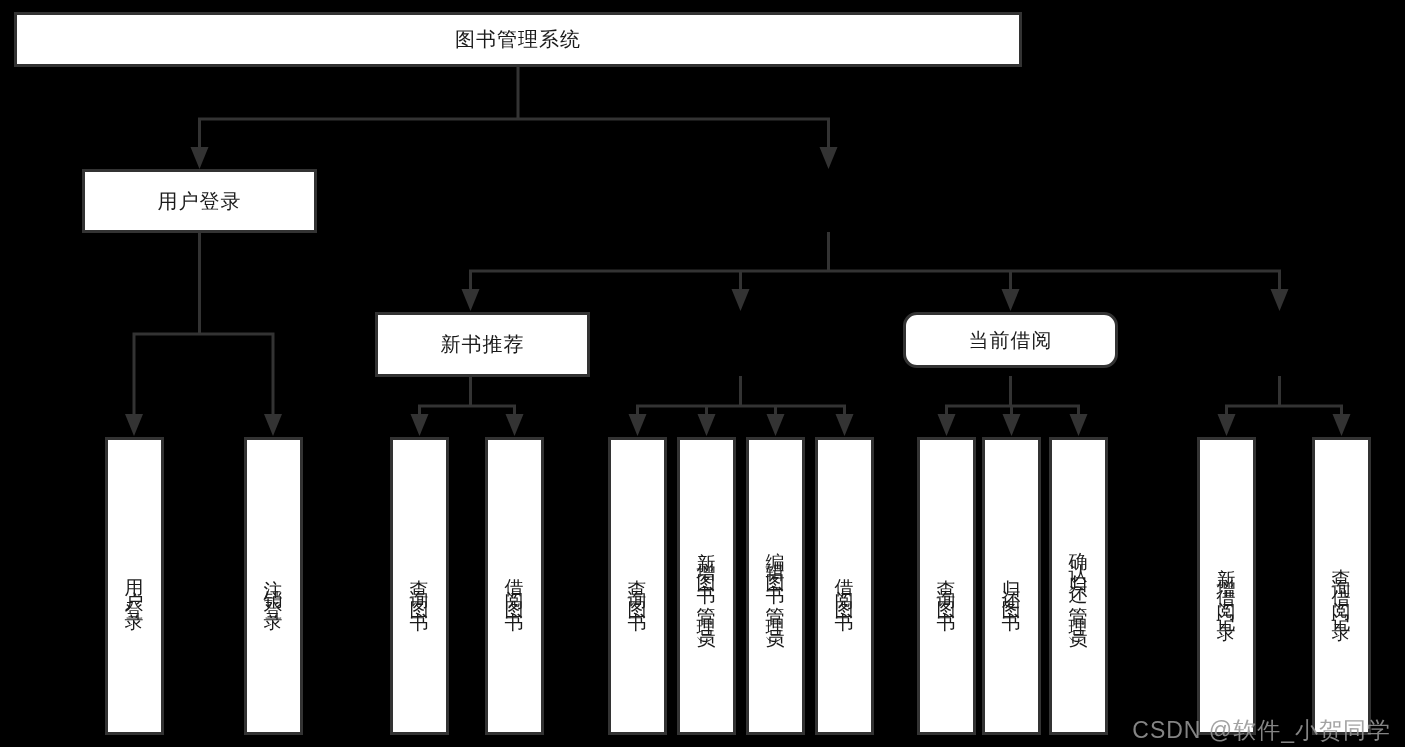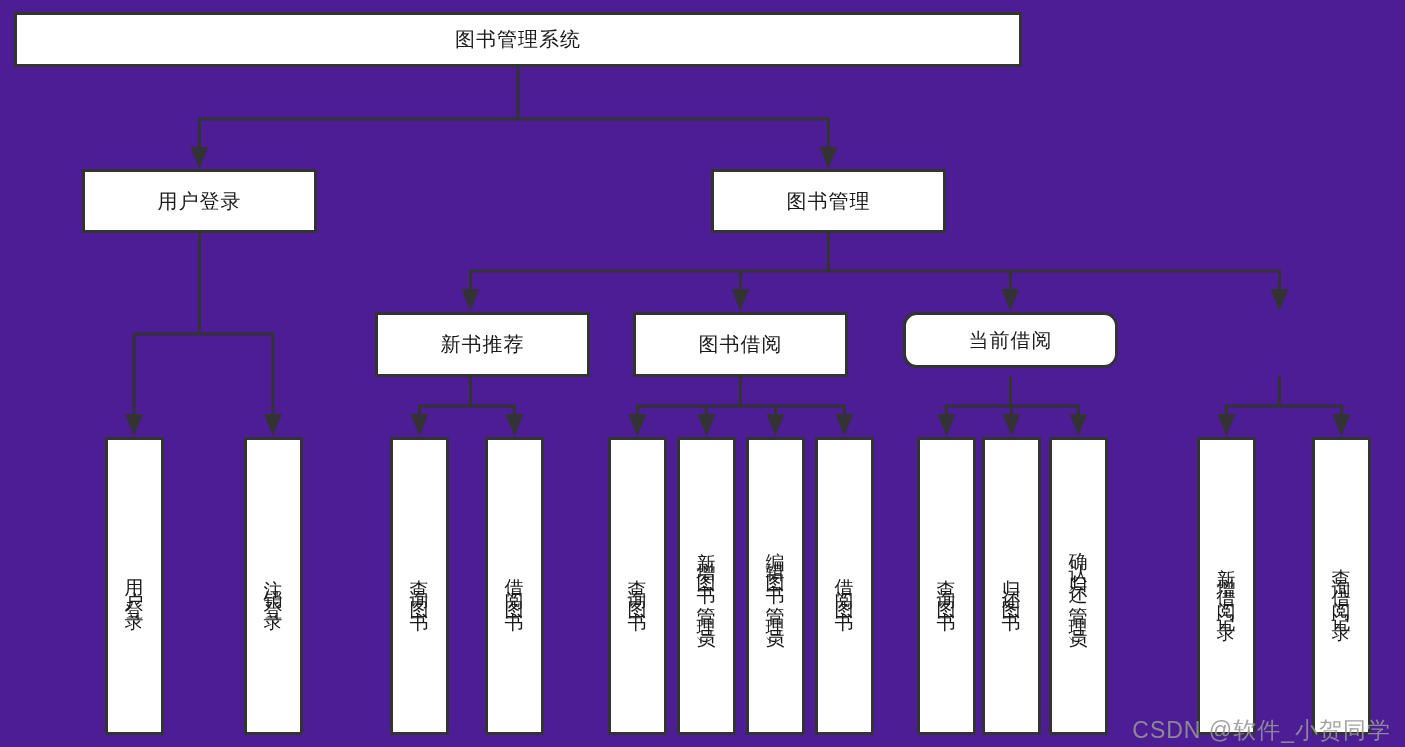--- a/index.html
+++ b/index.html
@@ -1,20 +1,20 @@
 <!DOCTYPE html>
 <html><head>
 <meta charset="utf-8">
 <style>
   html, body { margin: 0; padding: 0; background: #ffffff; }
   .stage {
     position: relative;
     width: 1405px;
     height: 747px;
-    background: #4c1d95;
+    background: #000000;
     font-family: "Liberation Sans", "DejaVu Sans", sans-serif;
     overflow: hidden;
   }
   .wires {
     position: absolute;
     left: 0; top: 0;
     width: 1405px; height: 747px;
     pointer-events: none;
   }
   .box {
@@ -104,29 +104,23 @@
     </g>
   </svg>
 
   <div class="box h" style="left:14px; top:12px; width:1008px; height:55px;">
     <span class="lbl">图书管理系统</span>
   </div>
 
   <div class="box h" style="left:82px; top:169px; width:235px; height:64px;">
     <span class="lbl">用户登录</span>
   </div>
-  <div class="box h" style="left:711px; top:169px; width:235px; height:64px;">
-    <span class="lbl">图书管理</span>
-  </div>
 
   <div class="box h" style="left:363px; top:312px; width:215px; height:65px;margin-left:12px;">
     <span class="lbl">新书推荐</span>
-  </div>
-  <div class="box h" style="left:633px; top:312px; width:215px; height:65px;">
-    <span class="lbl">图书借阅</span>
   </div>
   <div class="box h" style="left:903px; top:312px; width:215px; height:56px;border-radius:14px;">
     <span class="lbl">当前借阅</span>
   </div>
 
   <div class="box v" style="left:105px; top:437px; width:59px; height:298px;">
     <span class="lbl">用户登录</span>
   </div>
   <div class="box v" style="left:244px; top:437px; width:59px; height:298px;">
     <span class="lbl">注销登录</span>

